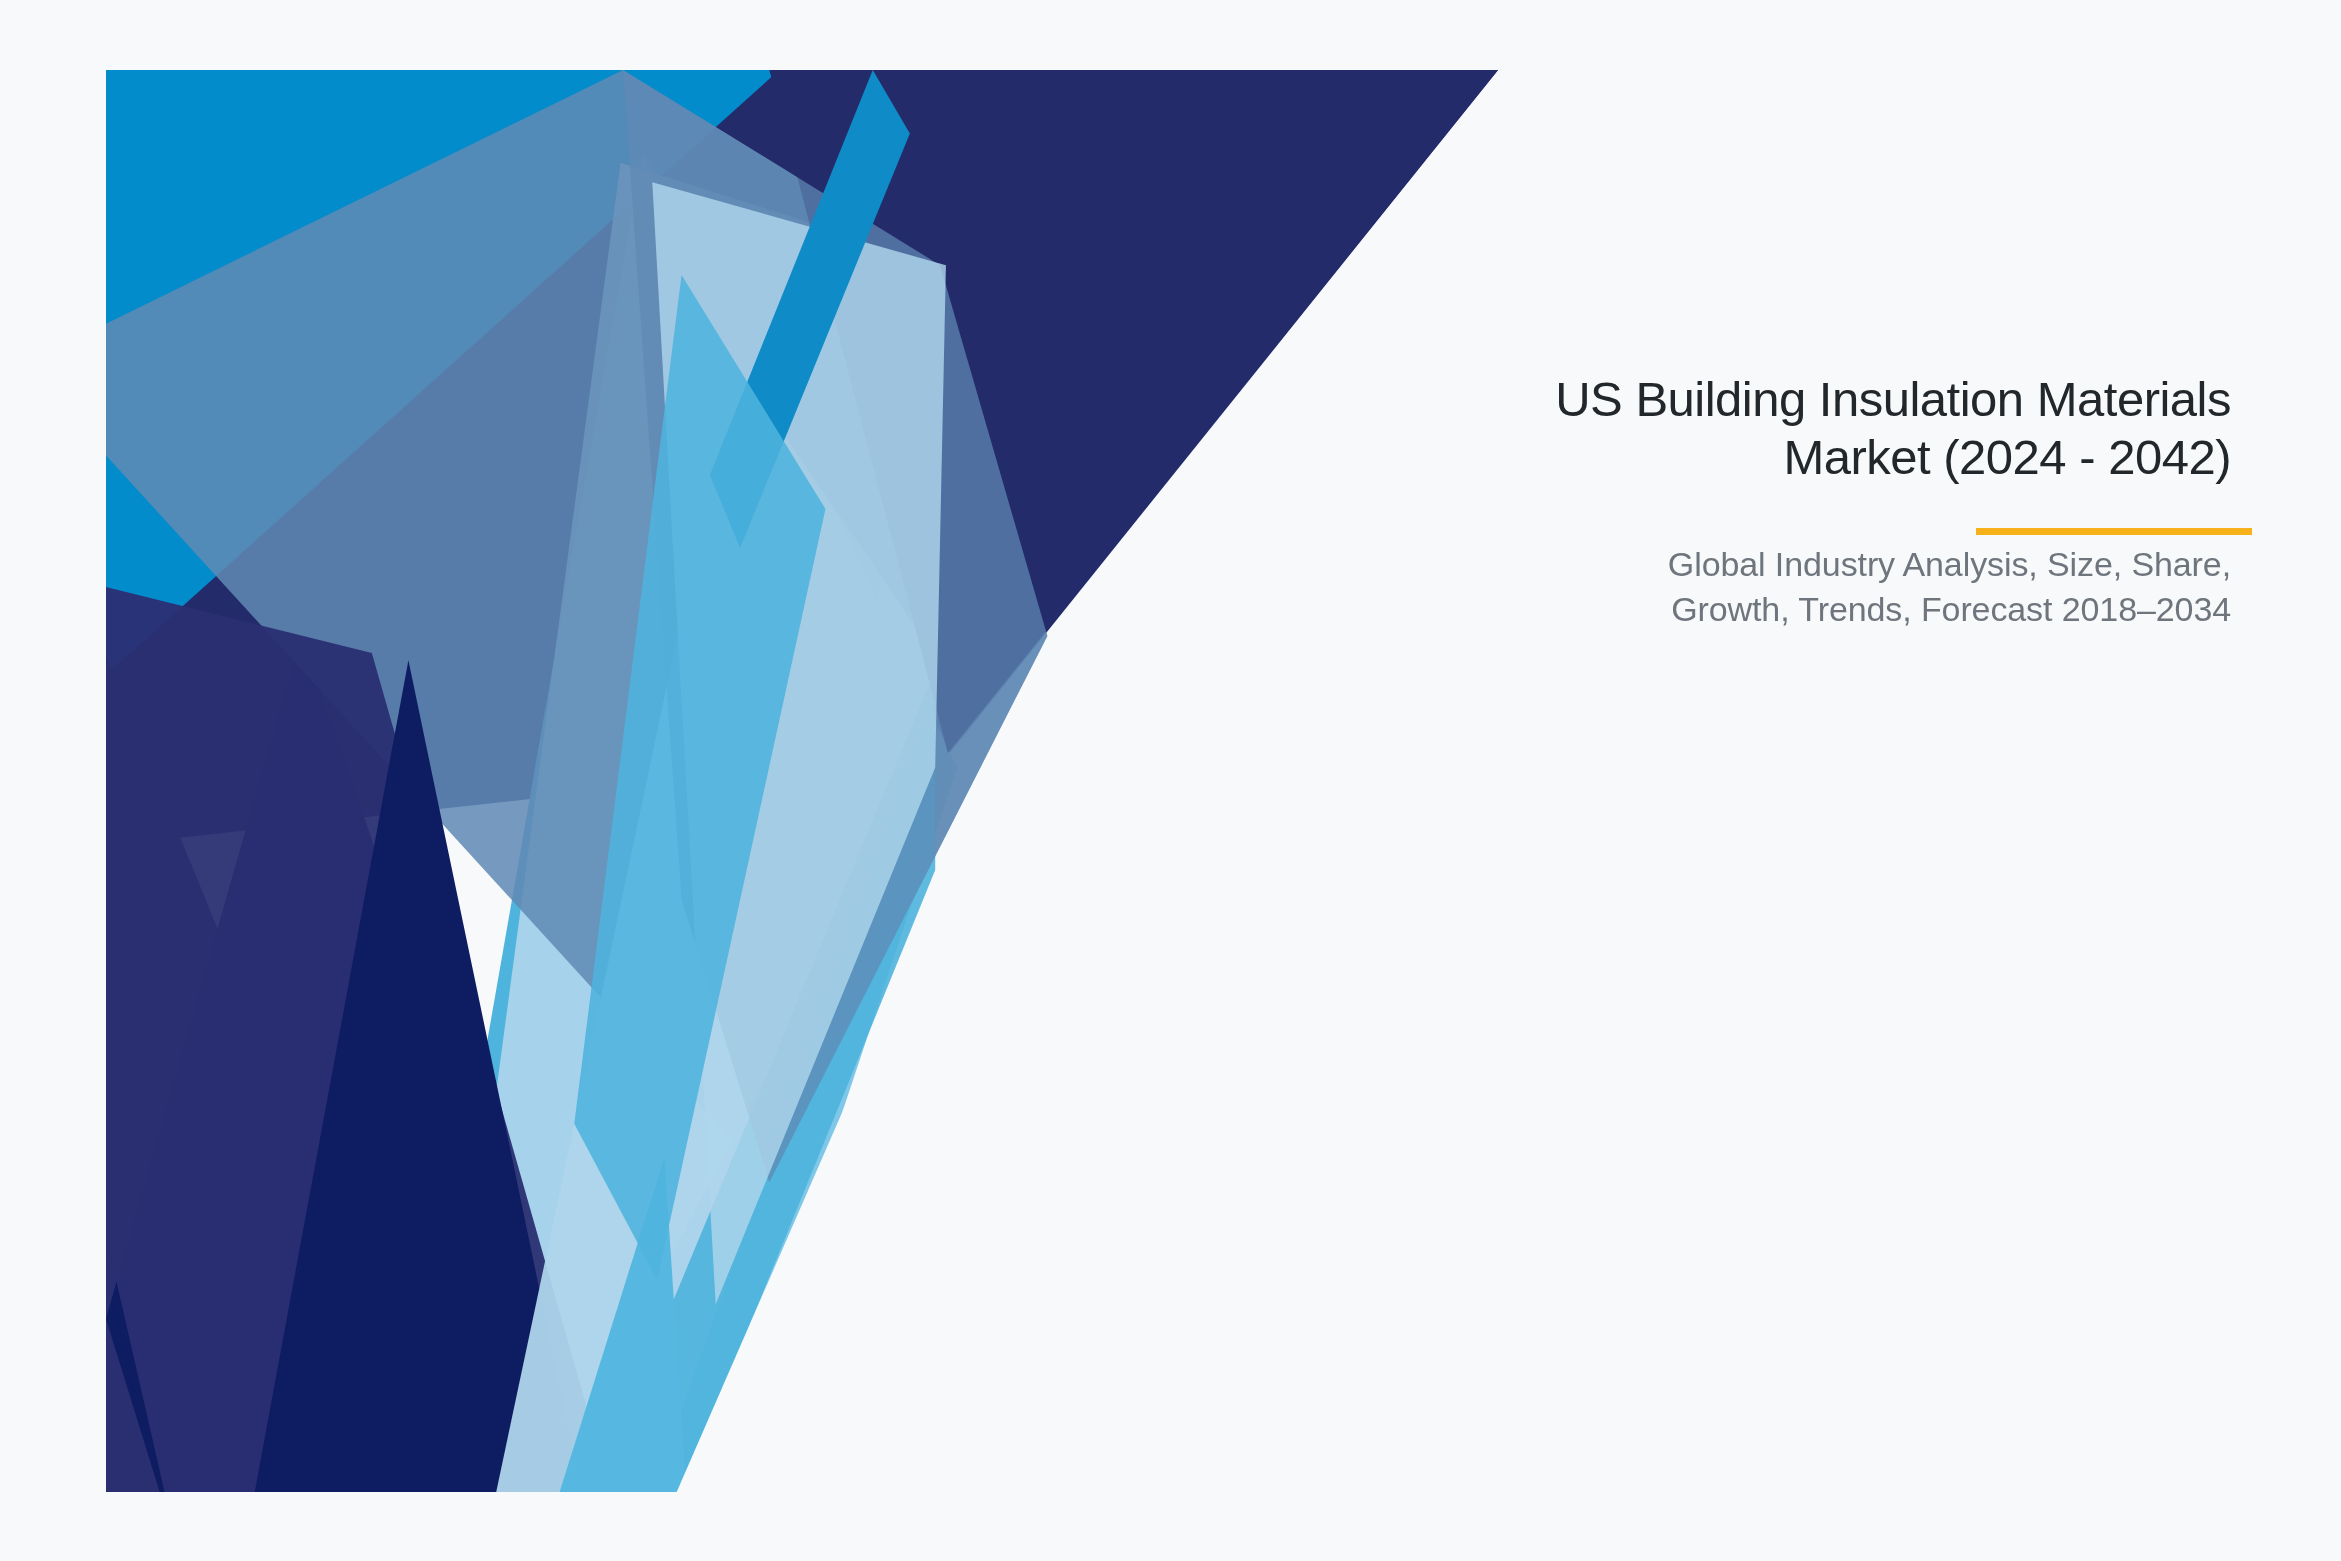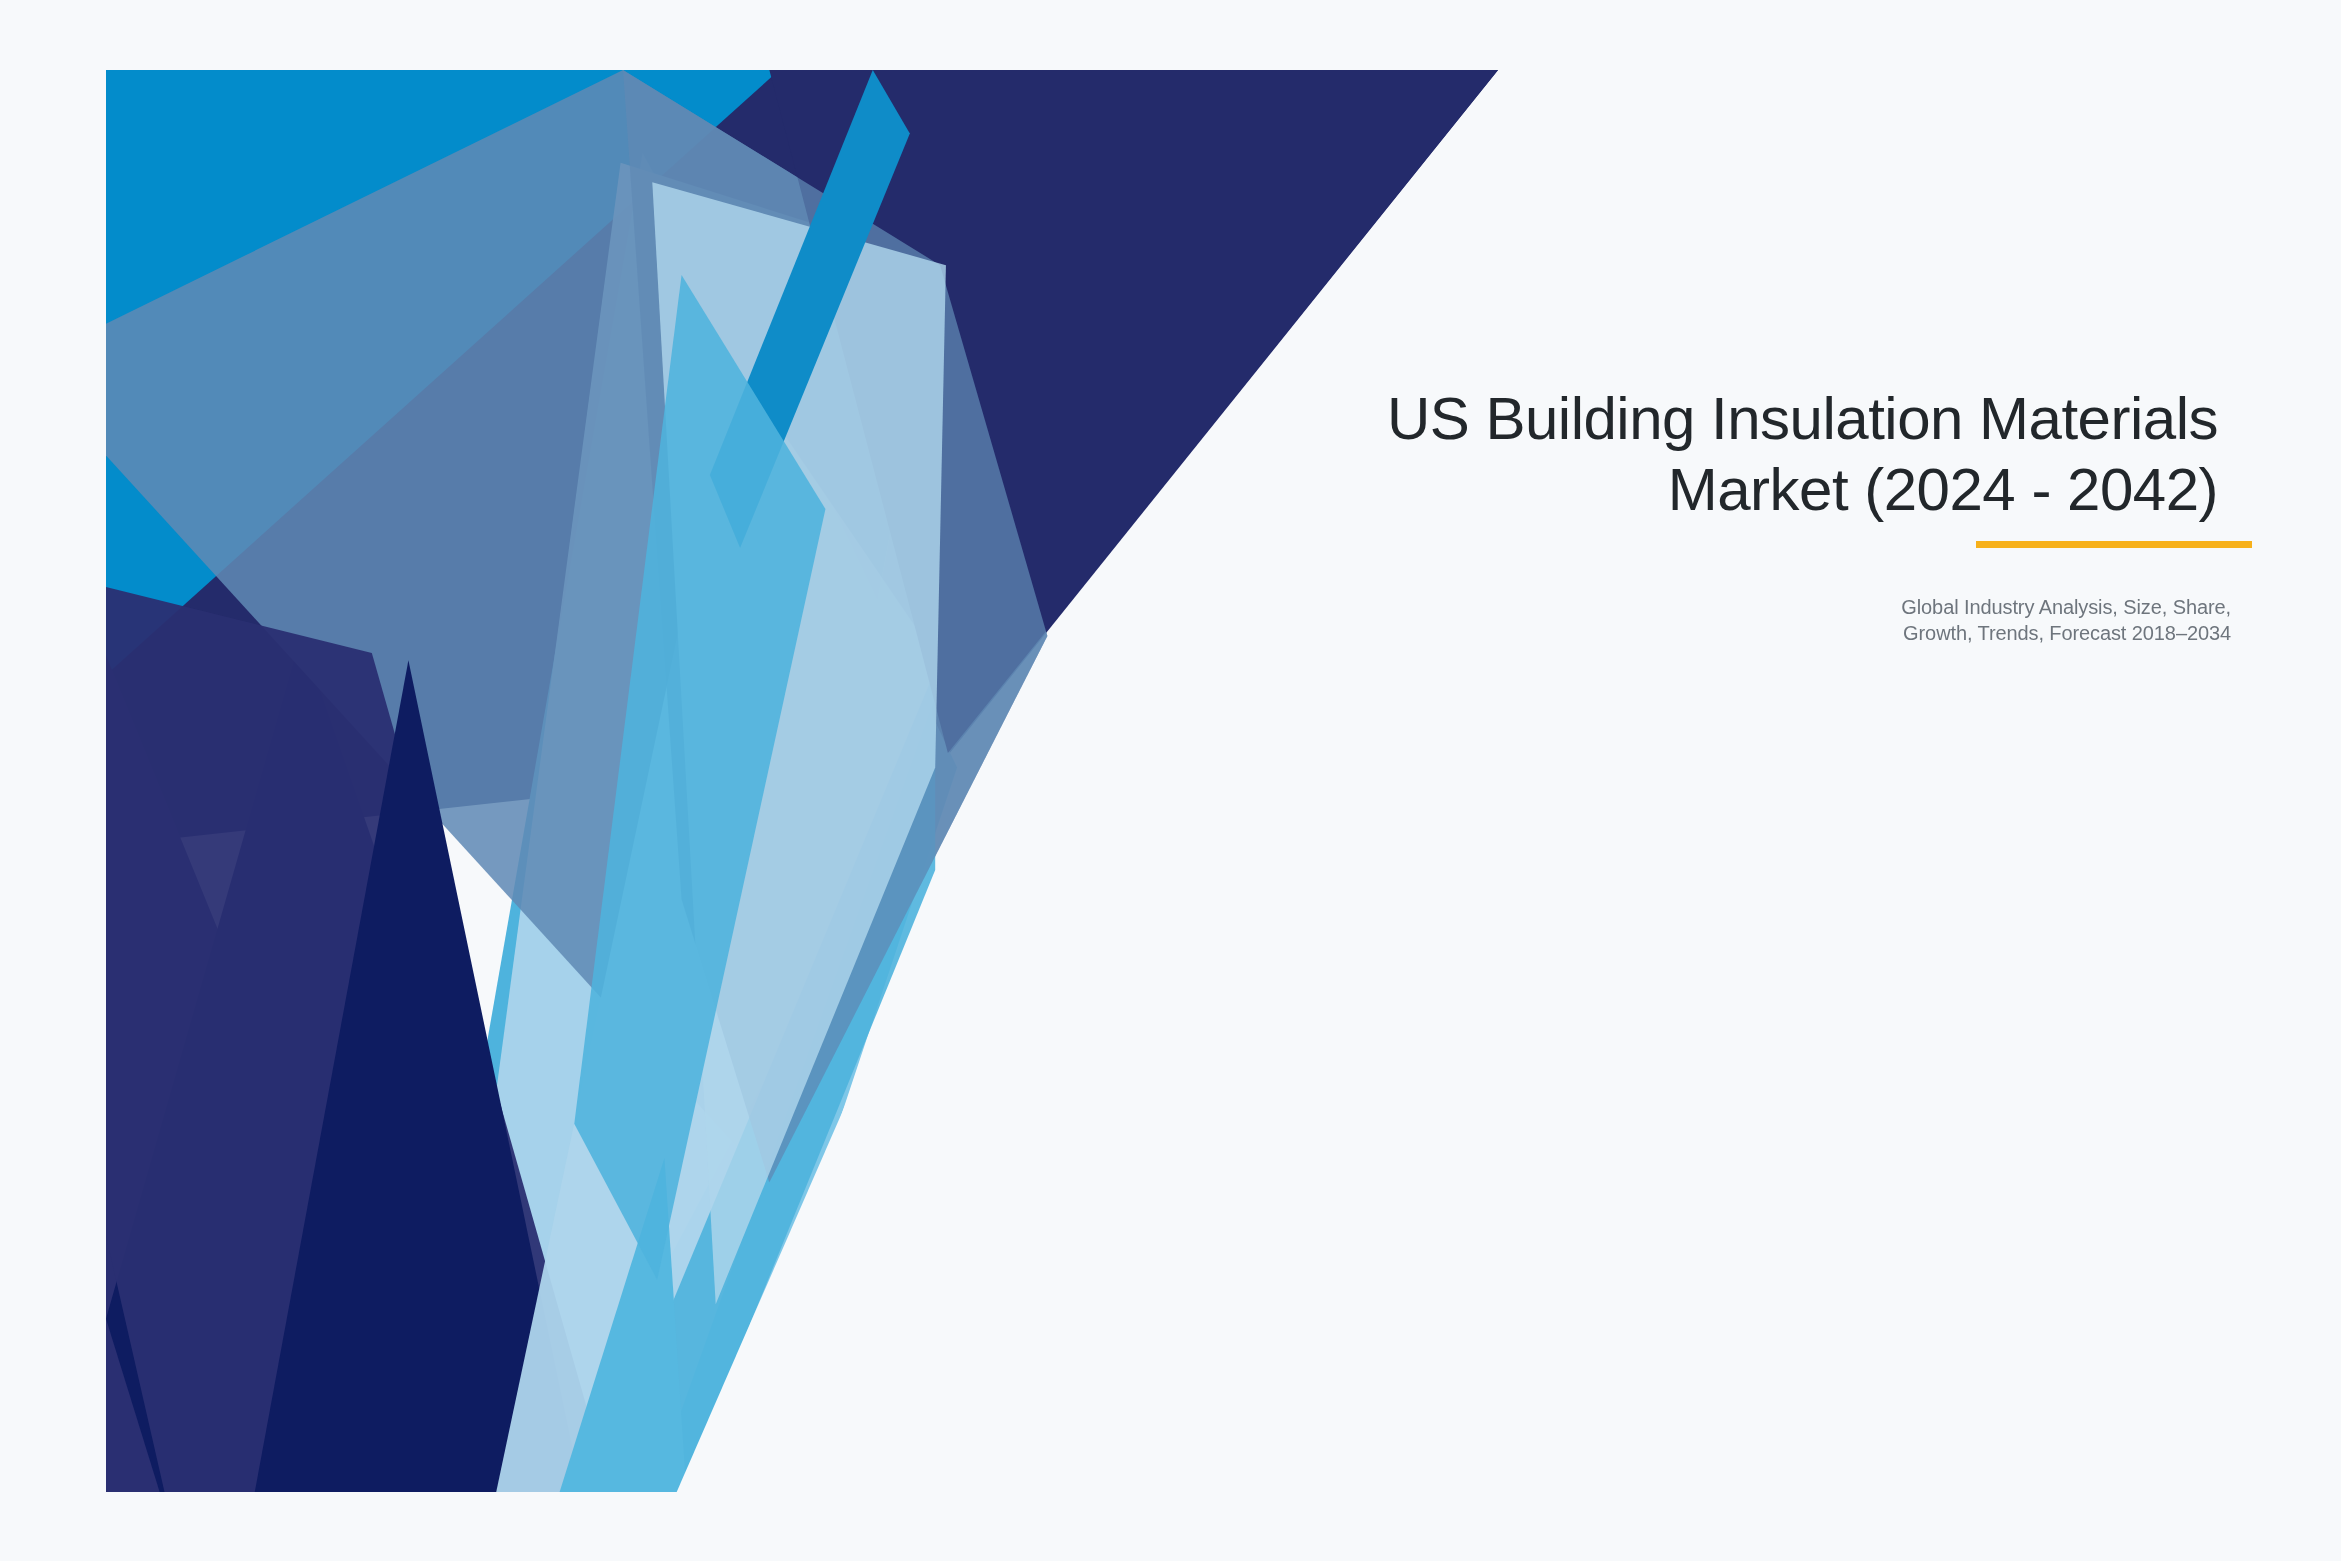--- a/index.html
+++ b/index.html
@@ -43,23 +43,23 @@
     width: 1304px;
     text-align: right;
   }
 
   .title-wrap {
     position: relative;
     display: block;
   }
 
   .title {
-    margin: 13px;
+    margin: 0;
     font-family: "Liberation Sans", sans-serif;
-    font-size: 60px;
+    font-size: 49px;
     line-height: 1.18;
     font-weight: 400;
     color: #22272b;
     letter-spacing: -0.5px;
     position: relative;
     z-index: 2;
   }
 
   .title-underline {
     position: absolute;
@@ -68,21 +68,21 @@
     width: 276px;
     height: 6.8px;
     background: #f7b11b;
     z-index: 1;
   }
 
   .subtitle {
     margin: 0;
     padding-top: 55px;
     font-family: "Liberation Sans", sans-serif;
-    font-size: 20px;
+    font-size: 34px;
     line-height: 1.34;
     font-weight: 400;
     color: #6e757d;
     letter-spacing: -0.1px;
   }
 </style>
 </head>
 <body>
 
 <div class="cover">

